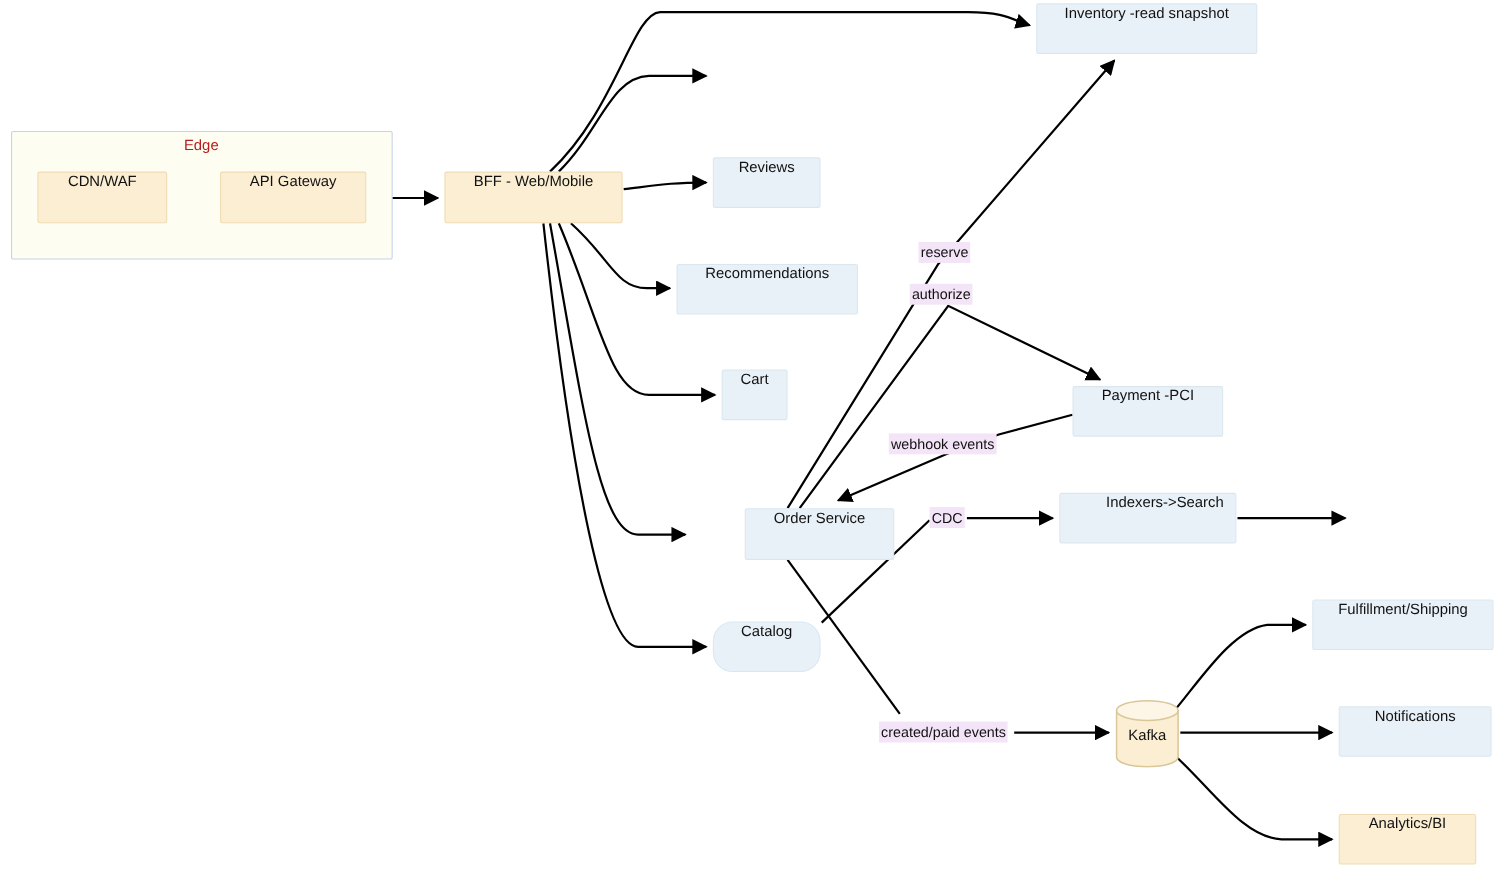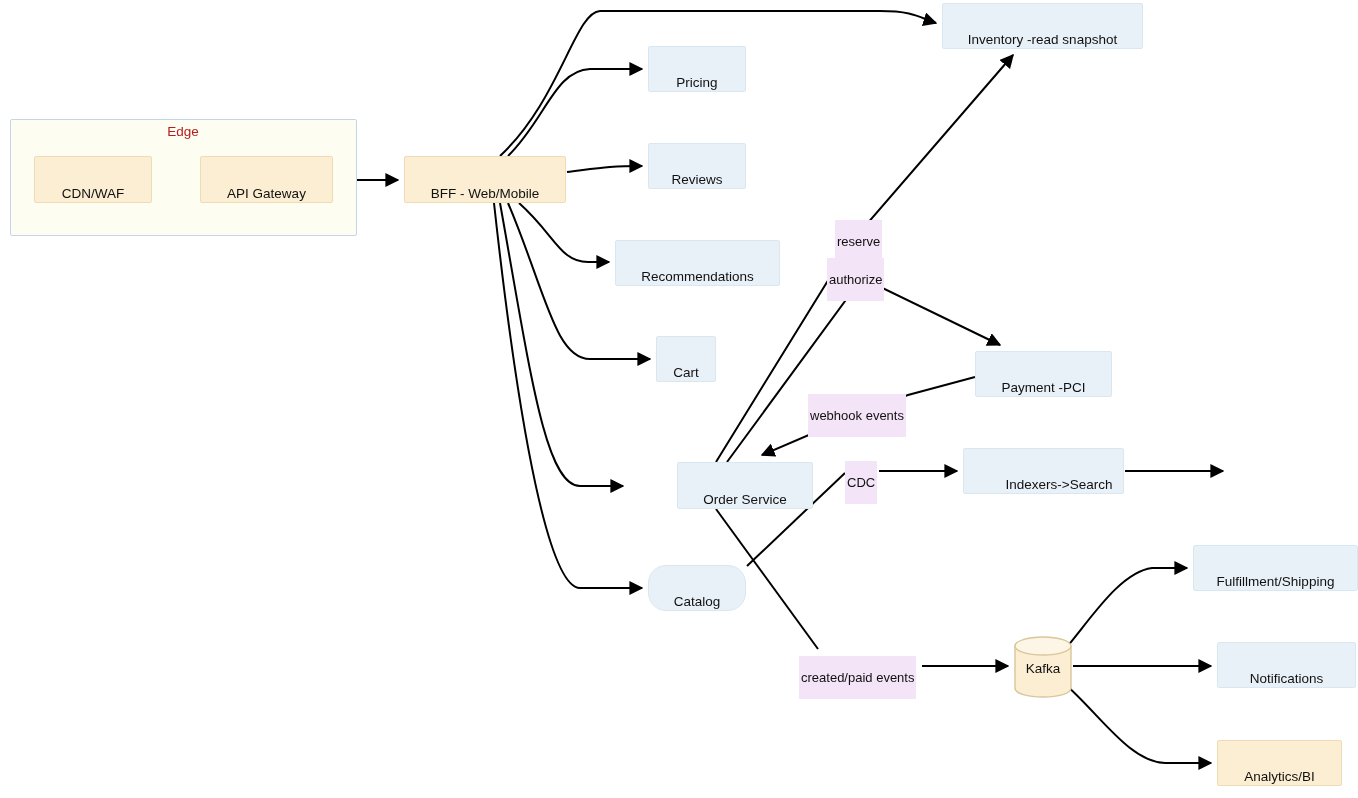--- a/index.html
+++ b/index.html
@@ -23,21 +23,21 @@
     left: 0;
     top: 0;
     width: 1358px;
     height: 798px;
     pointer-events: none;
   }
   .node {
     position: absolute;
     box-sizing: border-box;
     display: flex;
-    align-items: flex-end;
+    align-items: flex-start;
     justify-content: center;
     text-align: center;
     font-size: 13.5px;
     color: #111111;
     line-height: 1.2;
     z-index: 3;
   }
   .node.blue {
     background: #e9f1f8;
     border: 1px solid #dbe7f0;
@@ -63,21 +63,21 @@
     text-align: center;
     z-index: 2;
     white-space: nowrap;
   }
   .edge-label {
     position: absolute;
     background: #f3e4f7;
     color: #111111;
     font-size: 13px;
     line-height: 19px;
-    padding: 12px 2px;
+    padding: 0 2px;
     white-space: nowrap;
     z-index: 4;
   }
   .cyl {
     position: absolute;
     z-index: 3;
   }
   .cyl-label {
     position: absolute;
     font-size: 13.5px;
@@ -151,23 +151,20 @@
   </div>
 
   <div class="node tan" style="left:200px; top:156px; width:133px; height:47px;">
     <span>API Gateway</span>
   </div>
 
   <div class="node tan" style="left:404px; top:156px; width:162px; height:47px;">
     <span>BFF - Web/Mobile</span>
   </div>
 
-  <div class="node blue" style="left:648px; top:46px; width:98px; height:46px;">
-    <span>Pricing</span>
-  </div>
 
   <div class="node blue" style="left:648px; top:143px; width:98px; height:46px;">
     <span>Reviews</span>
   </div>
 
   <div class="node blue" style="left:615px; top:240px; width:165px; height:46px;">
     <span>Recommendations</span>
   </div>
 
   <div class="node blue" style="left:656px; top:336px; width:60px; height:46px;">

